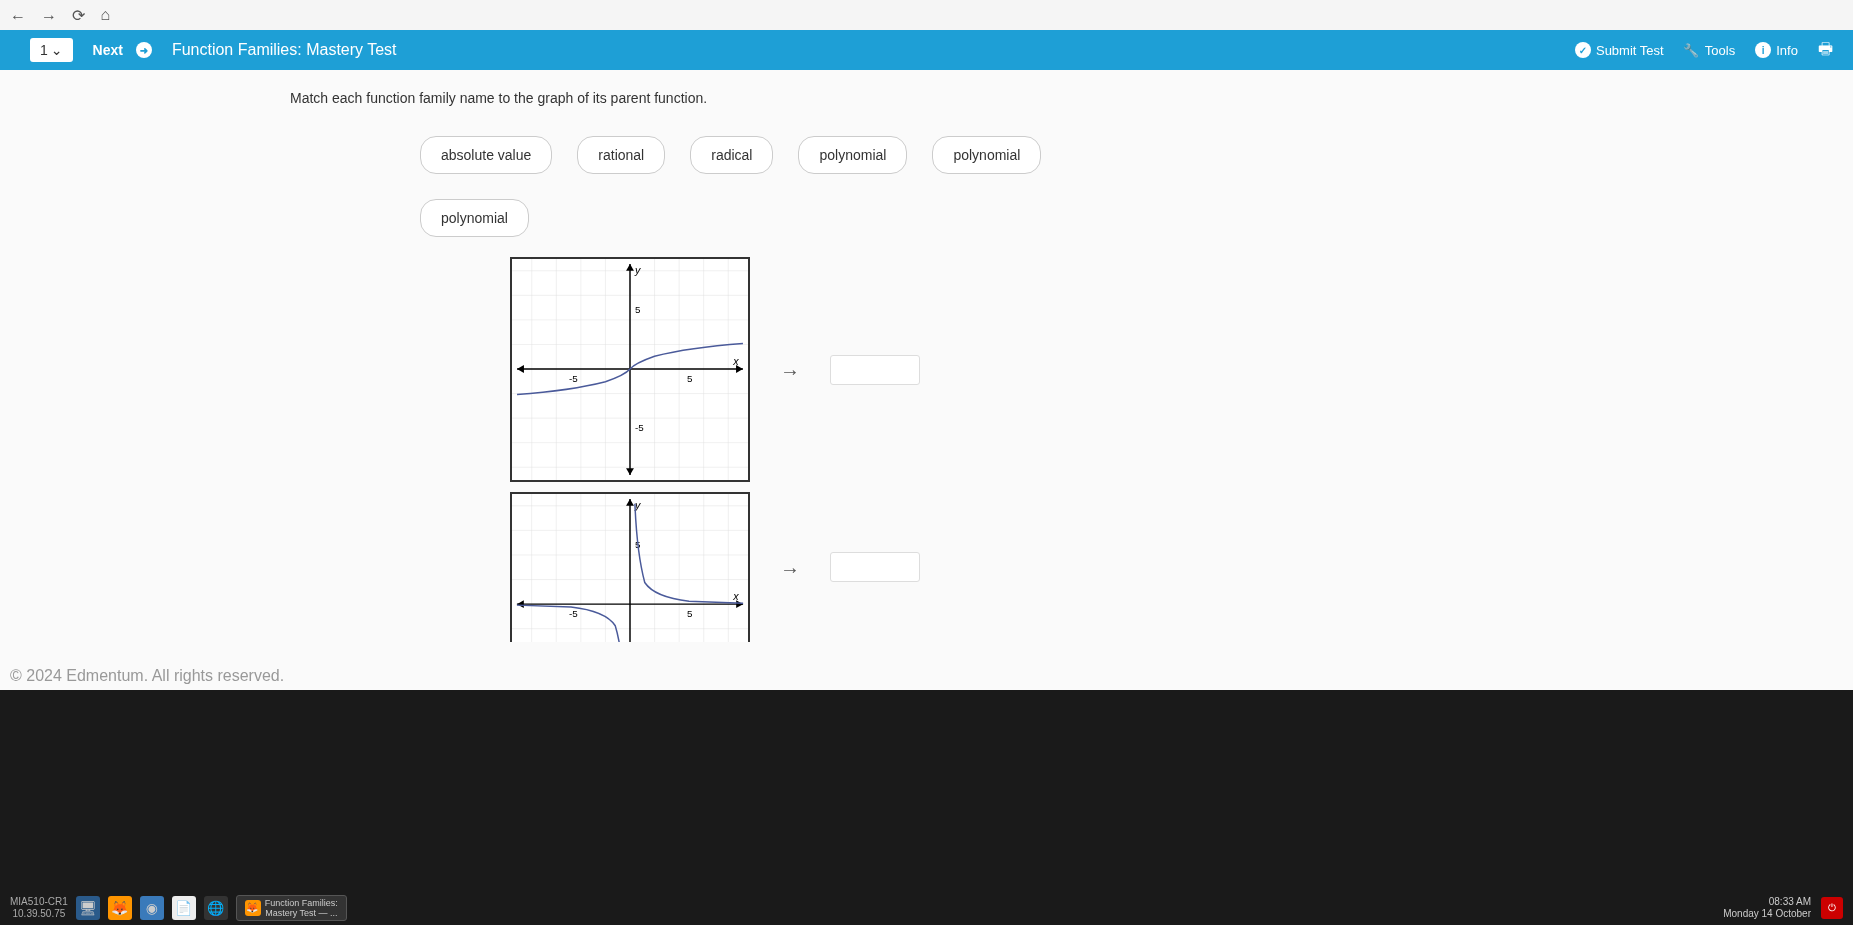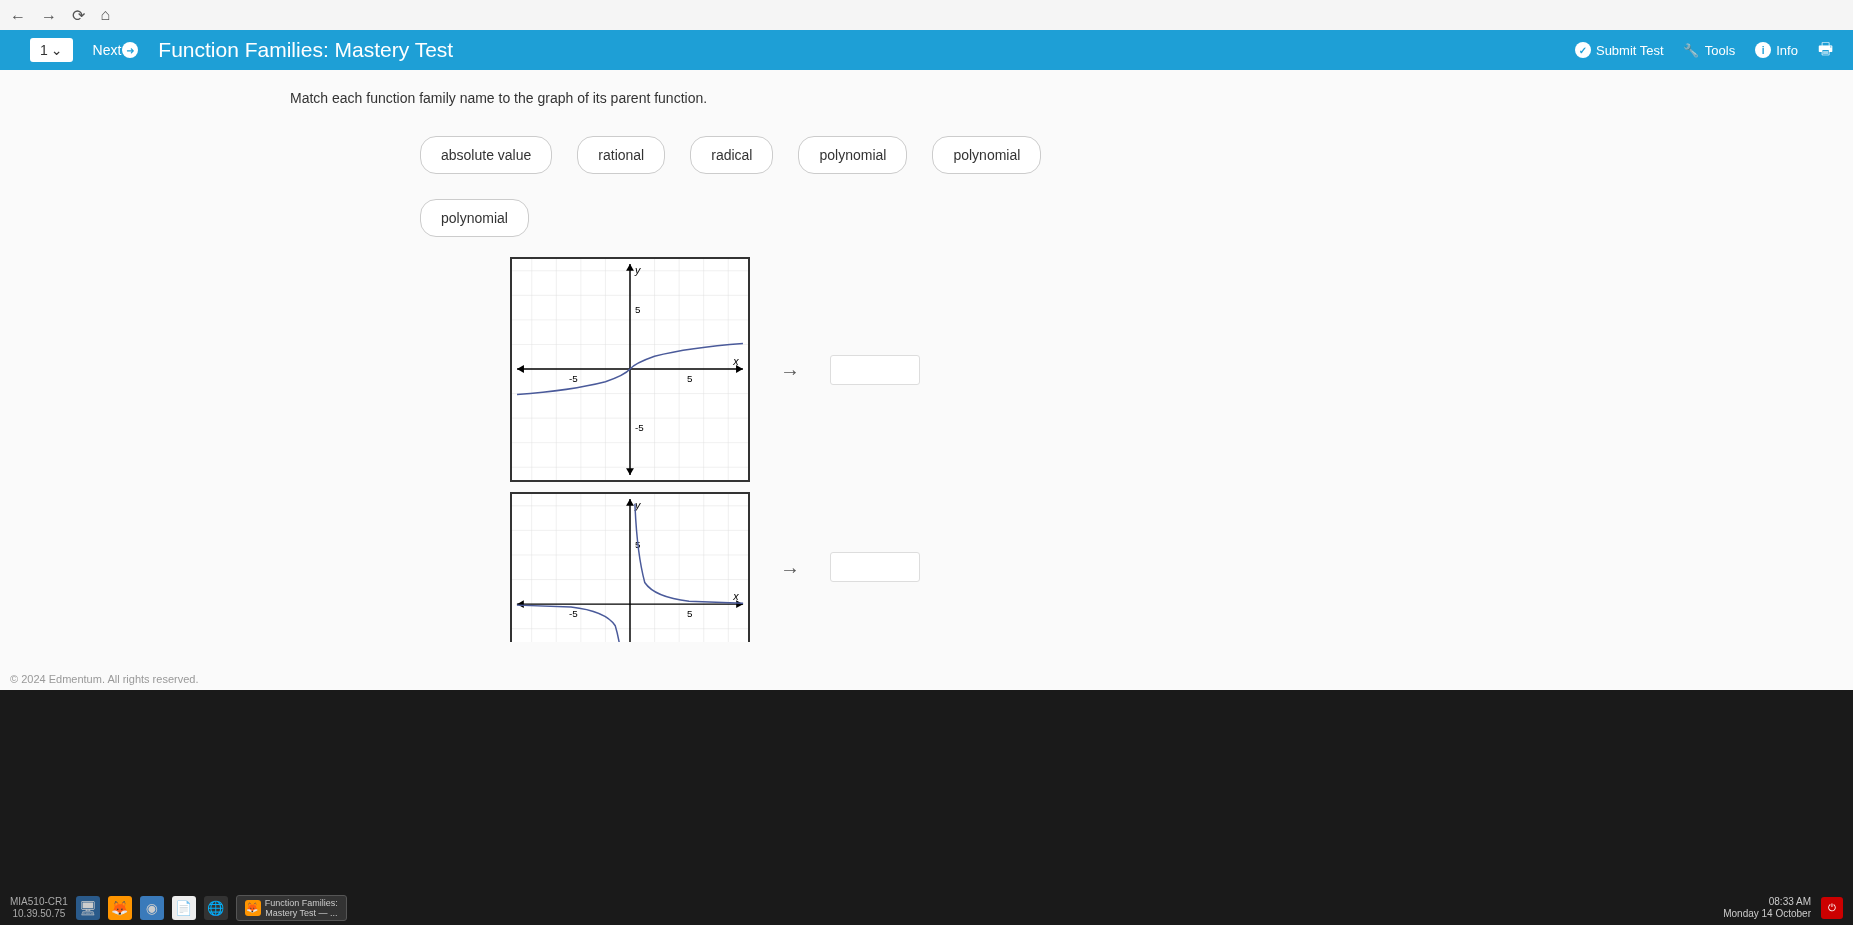--- a/index.html
+++ b/index.html
@@ -4,41 +4,41 @@
 <style>
 * { margin: 0; padding: 0; box-sizing: border-box; font-family: Arial, sans-serif; }
 body { background: #1a1a1a; width: 1853px; height: 925px; overflow: hidden; position: relative; }
 
 .browser-chrome { background: #f5f5f5; height: 30px; display: flex; align-items: center; padding: 0 10px; gap: 15px; }
 .browser-chrome span { color: #555; font-size: 16px; cursor: pointer; }
 
 .app-header { background: #1e9fd6; height: 40px; display: flex; align-items: center; color: white; font-size: 14px; }
 .question-nav { display: flex; align-items: center; gap: 20px; padding: 0 30px; }
 .question-num { background: white; color: #333; padding: 4px 10px; border-radius: 3px; font-size: 14px; display: flex; align-items: center; gap: 3px; }
-.next-btn { display: flex; align-items: flex-end; gap: 1px; cursor: pointer; }
+.next-btn { display: flex; align-items: flex-end; gap: 13px; cursor: pointer; font-weight: bold; }
 .next-btn .circle { background: white; color: #1e9fd6; border-radius: 50%; width: 16px; height: 16px; display: inline-flex; align-items: center; justify-content: center; font-size: 10px; }
-.test-title { font-size: 21px; font-weight: normal; }
+.test-title { font-size: 16px; font-weight: normal; }
 .header-right { margin-left: auto; display: flex; align-items: center; gap: 20px; padding-right: 20px; }
 .header-btn { display: flex; align-items: center; gap: 5px; cursor: pointer; font-size: 13px; }
 .header-btn .icon-circle { background: white; color: #1e9fd6; border-radius: 50%; width: 16px; height: 16px; display: inline-flex; align-items: center; justify-content: center; font-size: 10px; font-weight: bold; }
 
 .content { background: #fafafa; height: 620px; padding: 20px 40px; position: relative; overflow: hidden; }
 .instruction { font-size: 14px; color: #333; margin-left: 250px; margin-bottom: 30px; }
 
 .tiles { display: flex; flex-wrap: wrap; gap: 25px; margin-left: 380px; margin-bottom: 20px; max-width: 750px; }
 .tile { background: white; border: 1px solid #ccc; border-radius: 16px; padding: 10px 20px; font-size: 14px; color: #333; cursor: move; }
 
 .graphs { margin-left: 470px; }
 .graph-row { display: flex; align-items: center; gap: 30px; margin-bottom: 10px; }
 .graph-box { width: 240px; height: 225px; border: 2px solid #333; background: #fff; position: relative; }
 .graph-box.partial { height: 150px; border-bottom: none; }
 .arrow { font-size: 20px; color: #555; }
 .drop-zone { width: 90px; height: 30px; border: 1px solid #ddd; background: white; border-radius: 3px; }
 
-.footer-copy { position: absolute; bottom: 5px; left: 10px; font-size: 11px; color: #999; }
+.footer-copy { position: absolute; bottom: 5px; left: 10px; font-size: 16px; color: #999; }
 
 .taskbar { position: absolute; bottom: 0; left: 0; right: 0; height: 35px; background: #1a1a1a; display: flex; align-items: center; color: #ccc; font-size: 10px; padding: 0 10px; }
 .taskbar-left { display: flex; align-items: center; gap: 8px; text-align: center; }
 .taskbar-icon { width: 24px; height: 24px; border-radius: 3px; display: inline-flex; align-items: center; justify-content: center; font-size: 14px; }
 .ff-icon { background: #ff9500; color: white; }
 .app-task { background: #333; border: 1px solid #555; padding: 2px 8px; border-radius: 3px; font-size: 9px; display: flex; align-items: center; gap: 4px; }
 .taskbar-right { margin-left: auto; text-align: right; font-size: 10px; line-height: 1.2; display: flex; align-items: center; gap: 10px; justify-content: center; }
 .power-icon { background: #c00; color: white; border-radius: 3px; width: 22px; height: 22px; display: inline-flex; align-items: center; justify-content: center; }
 
 .host-info { color: #aaa; font-size: 10px; line-height: 1.2; }

